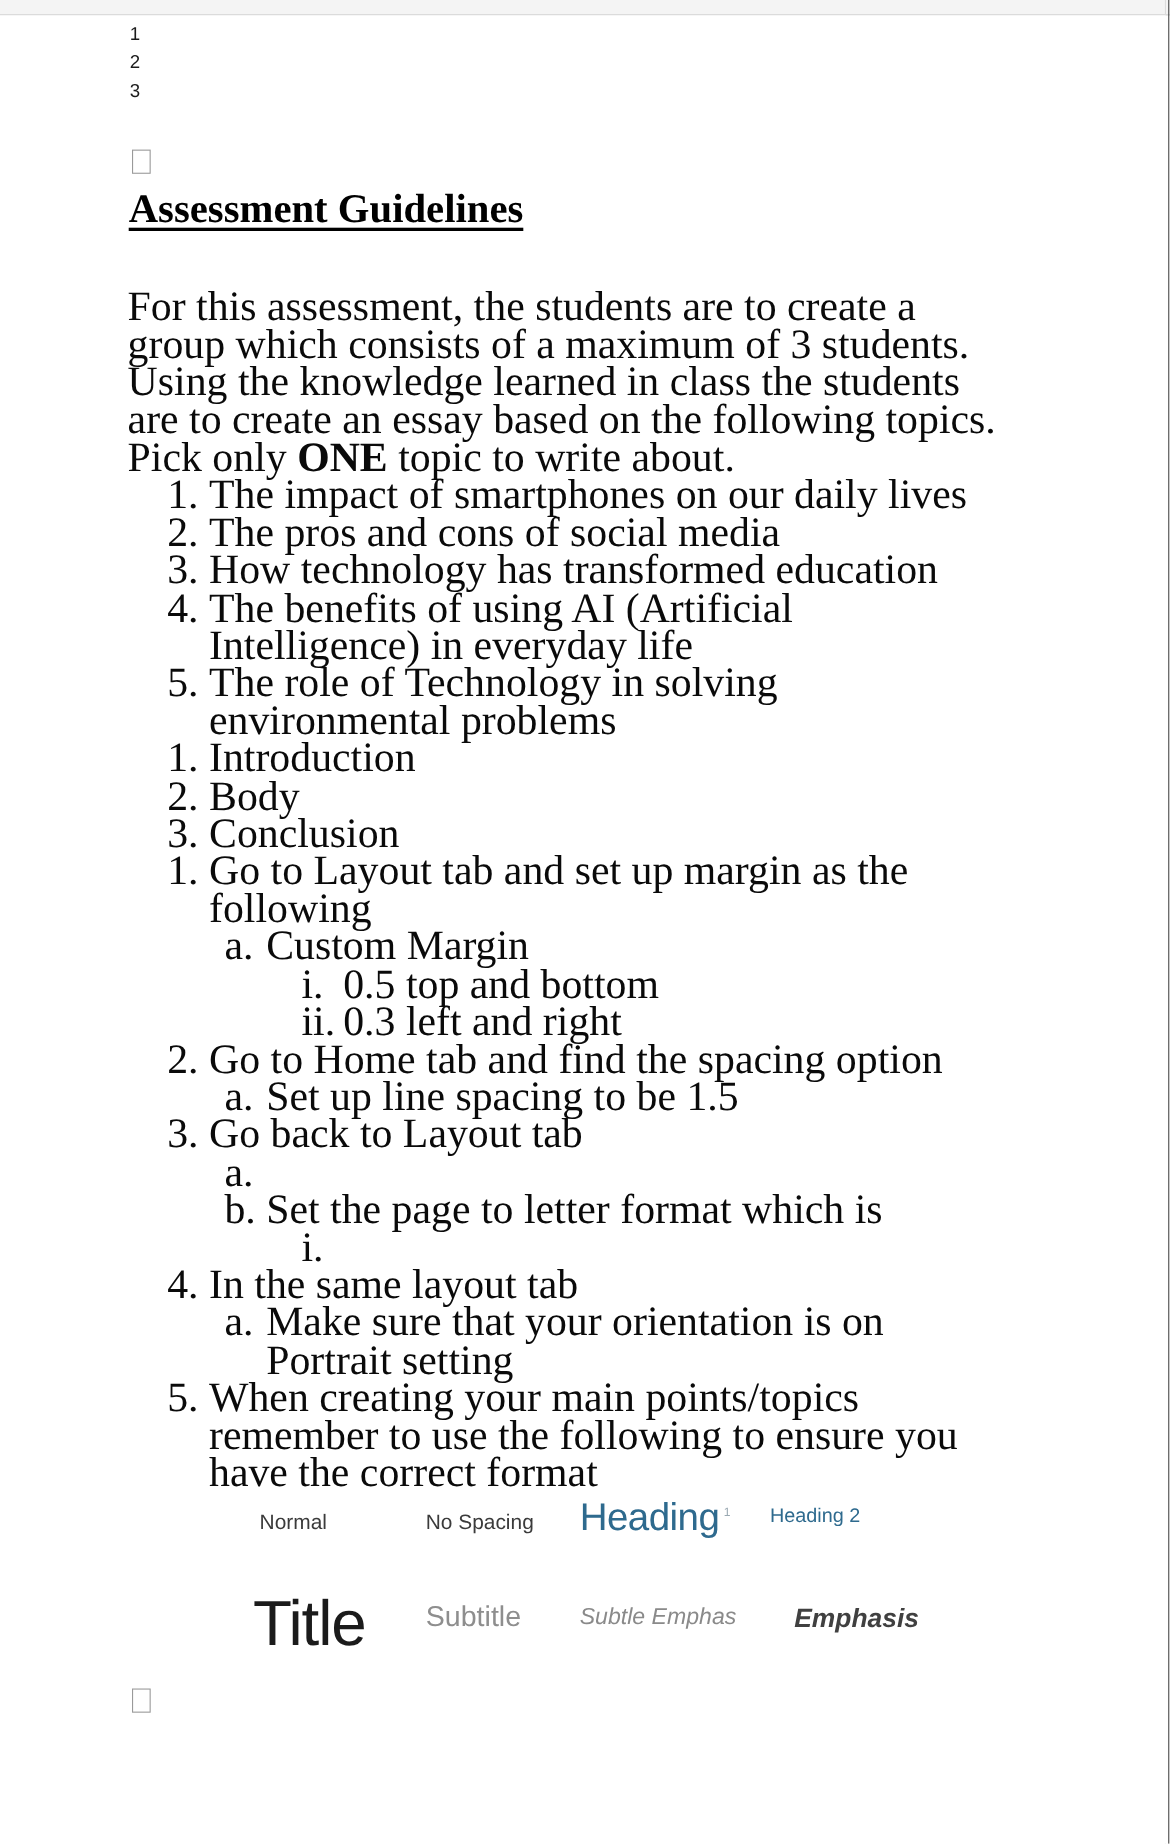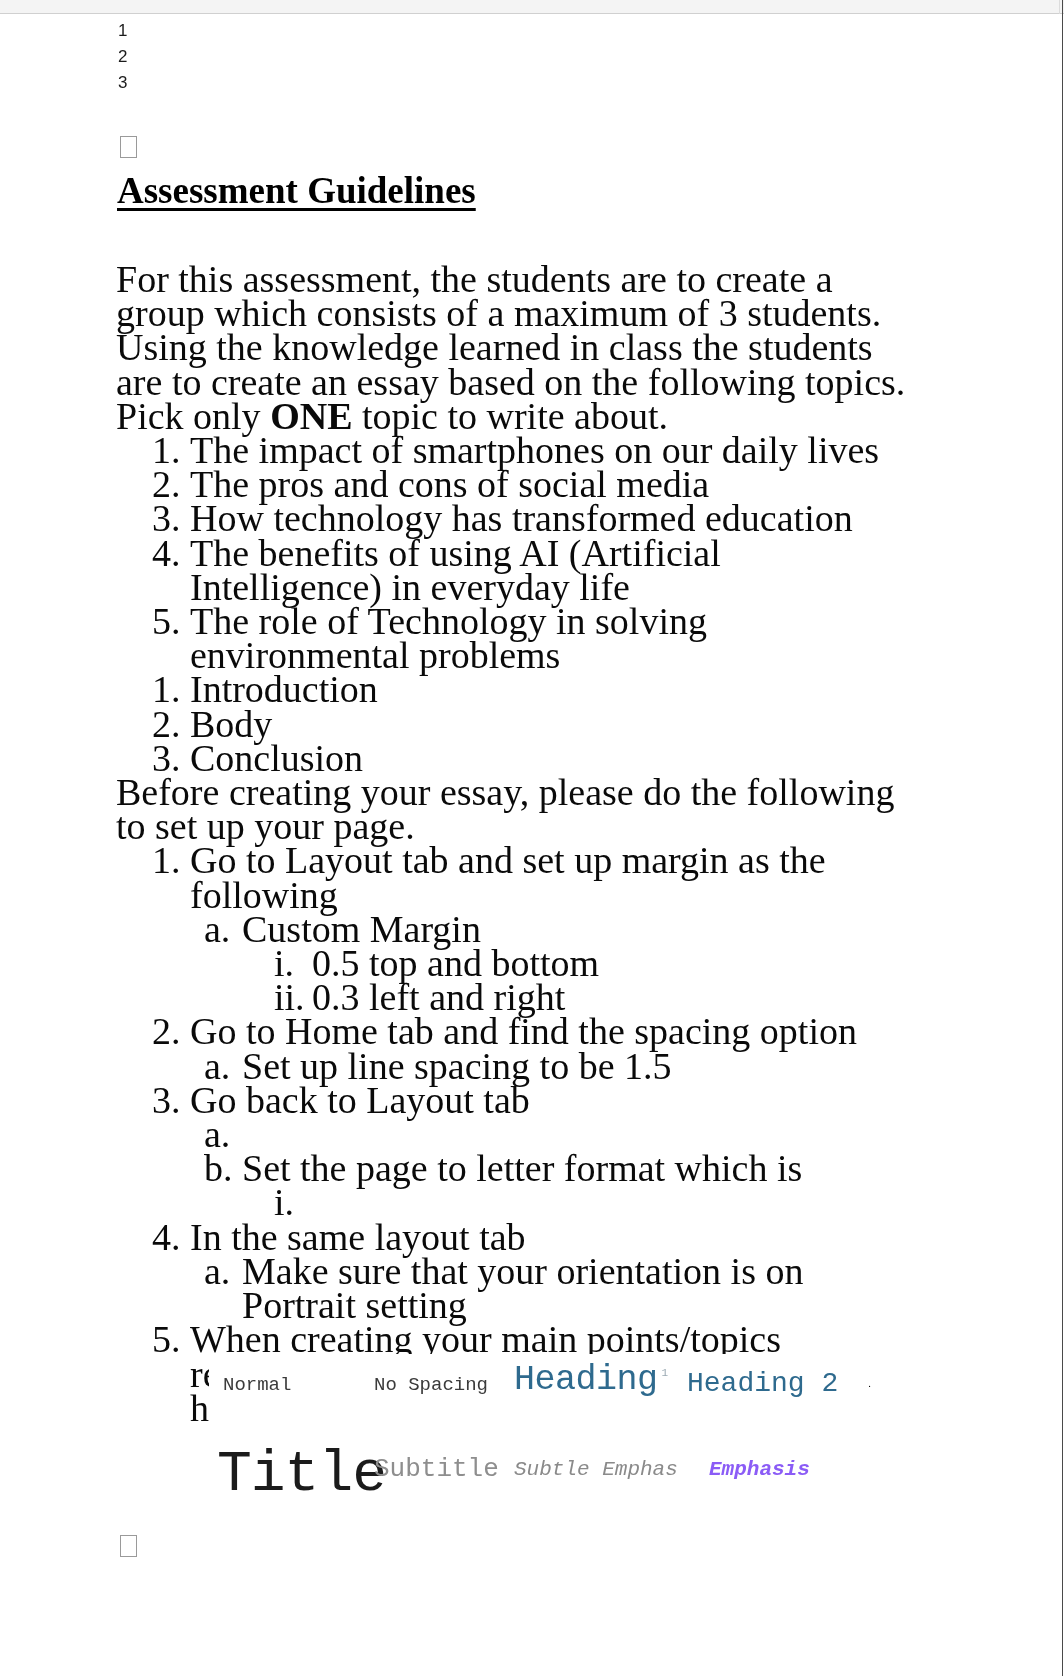--- a/index.html
+++ b/index.html
@@ -119,43 +119,43 @@
     white-space: nowrap;
     padding-right: 8px;
   }
   .hang .txt { flex: 1 1 auto; }
 
   b.strong { font-weight: bold; }
 
   
   .style-gallery {
     position: absolute;
-    left: 209px;
+    left: 222px;
     top: 1340px;
     width: 660px;
     height: 145px;
-    font-family: Liberation Mono, monospace;
+    font-family: Liberation Sans, sans-serif;
     background: #ffffff;
   }
 
   .gal-cell {
     position: absolute;
     white-space: nowrap;
   }
 
   .g-normal      { left: 14px;  top: 20px;  font-size: 19px; color: #3b3b3b; font-weight: 400; }
   .g-nospacing   { left: 165px; top: 20px;  font-size: 19px; color: #3b3b3b; font-weight: 400; text-align: center; }
   .g-heading1    { left: 305px; top: 6px;   font-size: 35px; color: #2e6a8e; font-weight: 400; letter-spacing: -0.5px; }
   .g-heading1 .tiny { font-size: 11px; color: #9aa9b2; vertical-align: super; margin-left: 4px;}
-  .g-heading2    { left: 478px; top: 14px;  font-size: 28px; color: #2e6a8e; font-weight: 400; }
+  .g-heading2    { left: 478px; top: 14px;  font-size: 18px; color: #2e6a8e; font-weight: 400; }
 
   .g-title       { left: 8px;   top: 88px;  font-size: 58px; color: #1b1b1b; font-weight: 400; letter-spacing: -1px; }
   .g-subtitle    { left: 165px; top: 100px; font-size: 26px; color: #8e8e8e; font-weight: 400; }
   .g-subtleemph  { left: 305px; top: 104px; font-size: 21px; color: #8a8a8a; font-style: italic; font-weight: 400; text-align: right; }
-  .g-emphasis    { left: 500px; top: 104px; font-size: 21px; color: #8b5cf6; font-style: italic; font-weight: 600; }
+  .g-emphasis    { left: 500px; top: 104px; font-size: 24px; color: #404040; font-style: italic; font-weight: 600; }
 </style>
 </head>
 <body>
 
 <div class="top-strip"></div>
 <div class="right-rule"></div>
 <div class="right-rule-soft"></div>
 
 <div class="page">
 
@@ -201,21 +201,20 @@
       </div>
     <div class="lvl1 hang">
         <span class="mark">2.</span>
         <span class="txt">Body</span>
       </div>
     <div class="lvl1 hang">
         <span class="mark">3.</span>
         <span class="txt">Conclusion</span>
       </div>
 
-    <p class="para">Before creating your essay, please do the following to set up your page.</p>
 
     <div class="lvl1 hang">
         <span class="mark">1.</span>
         <span class="txt">Go to Layout tab and set up margin as the following</span>
       </div>
     <div class="lvl2 hang">
         <span class="mark">a.</span>
         <span class="txt">Custom Margin</span>
       </div>
     <div class="lvl3 hang">

